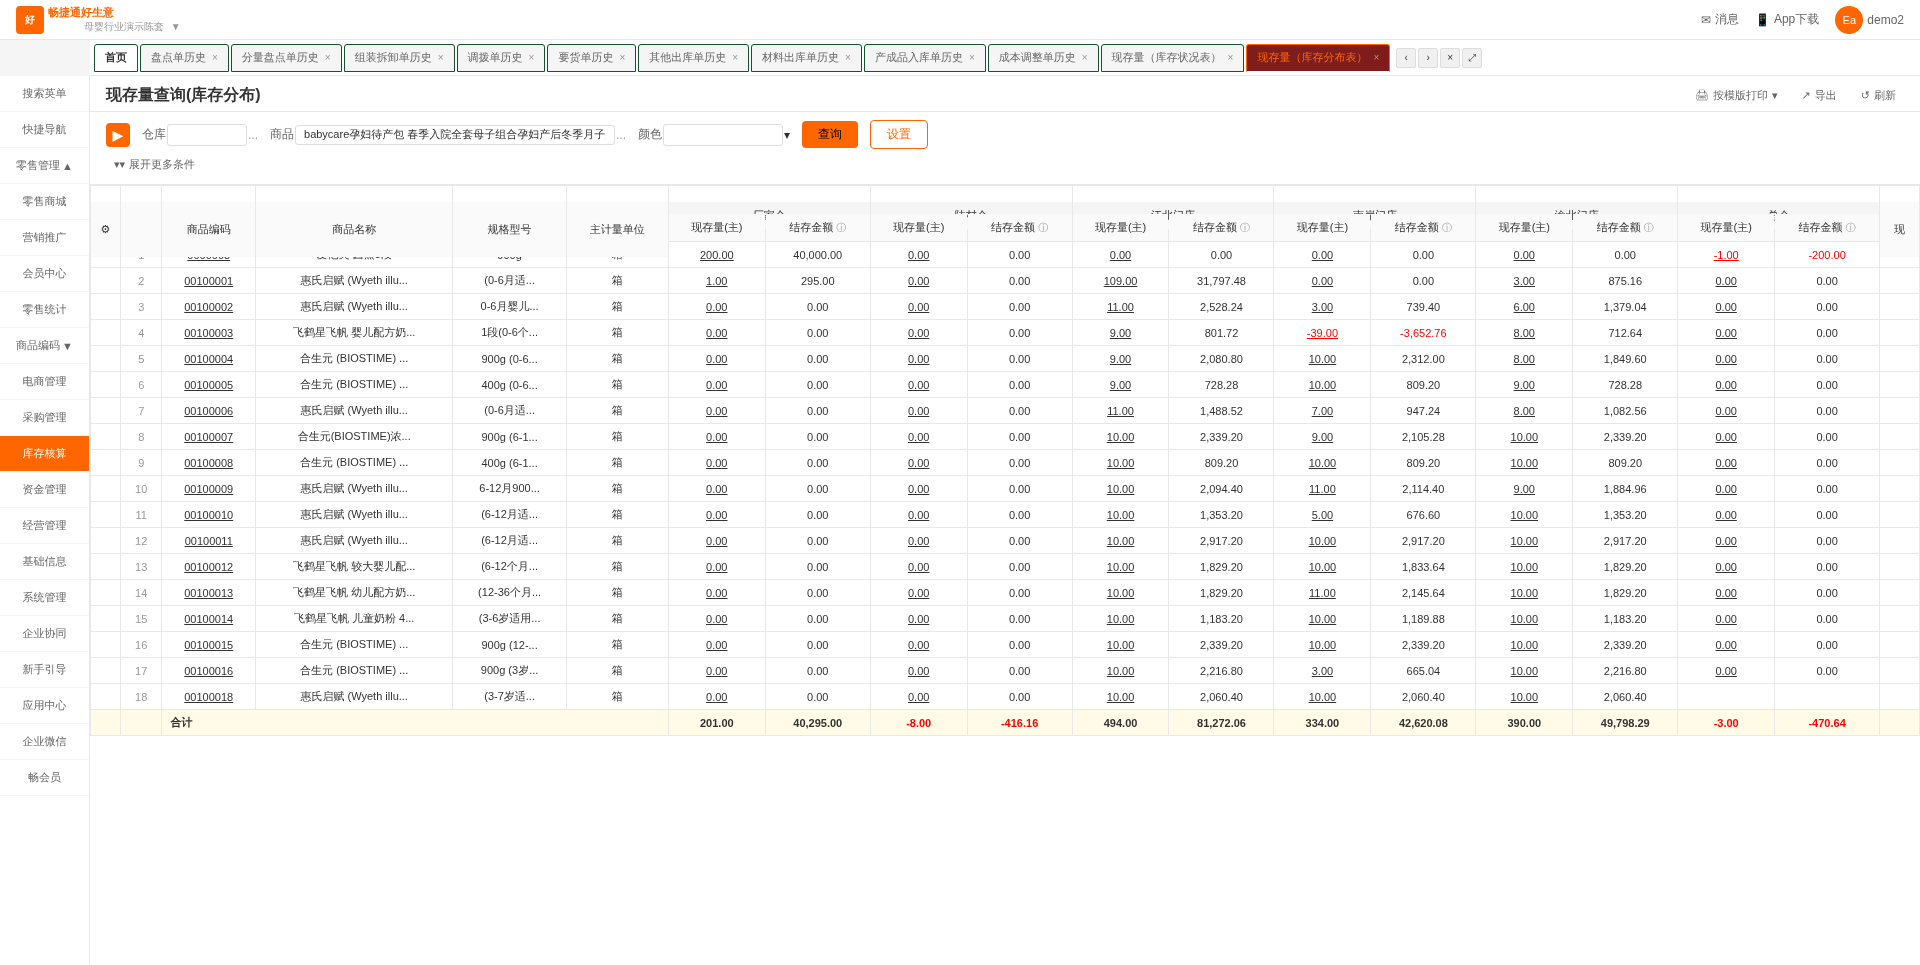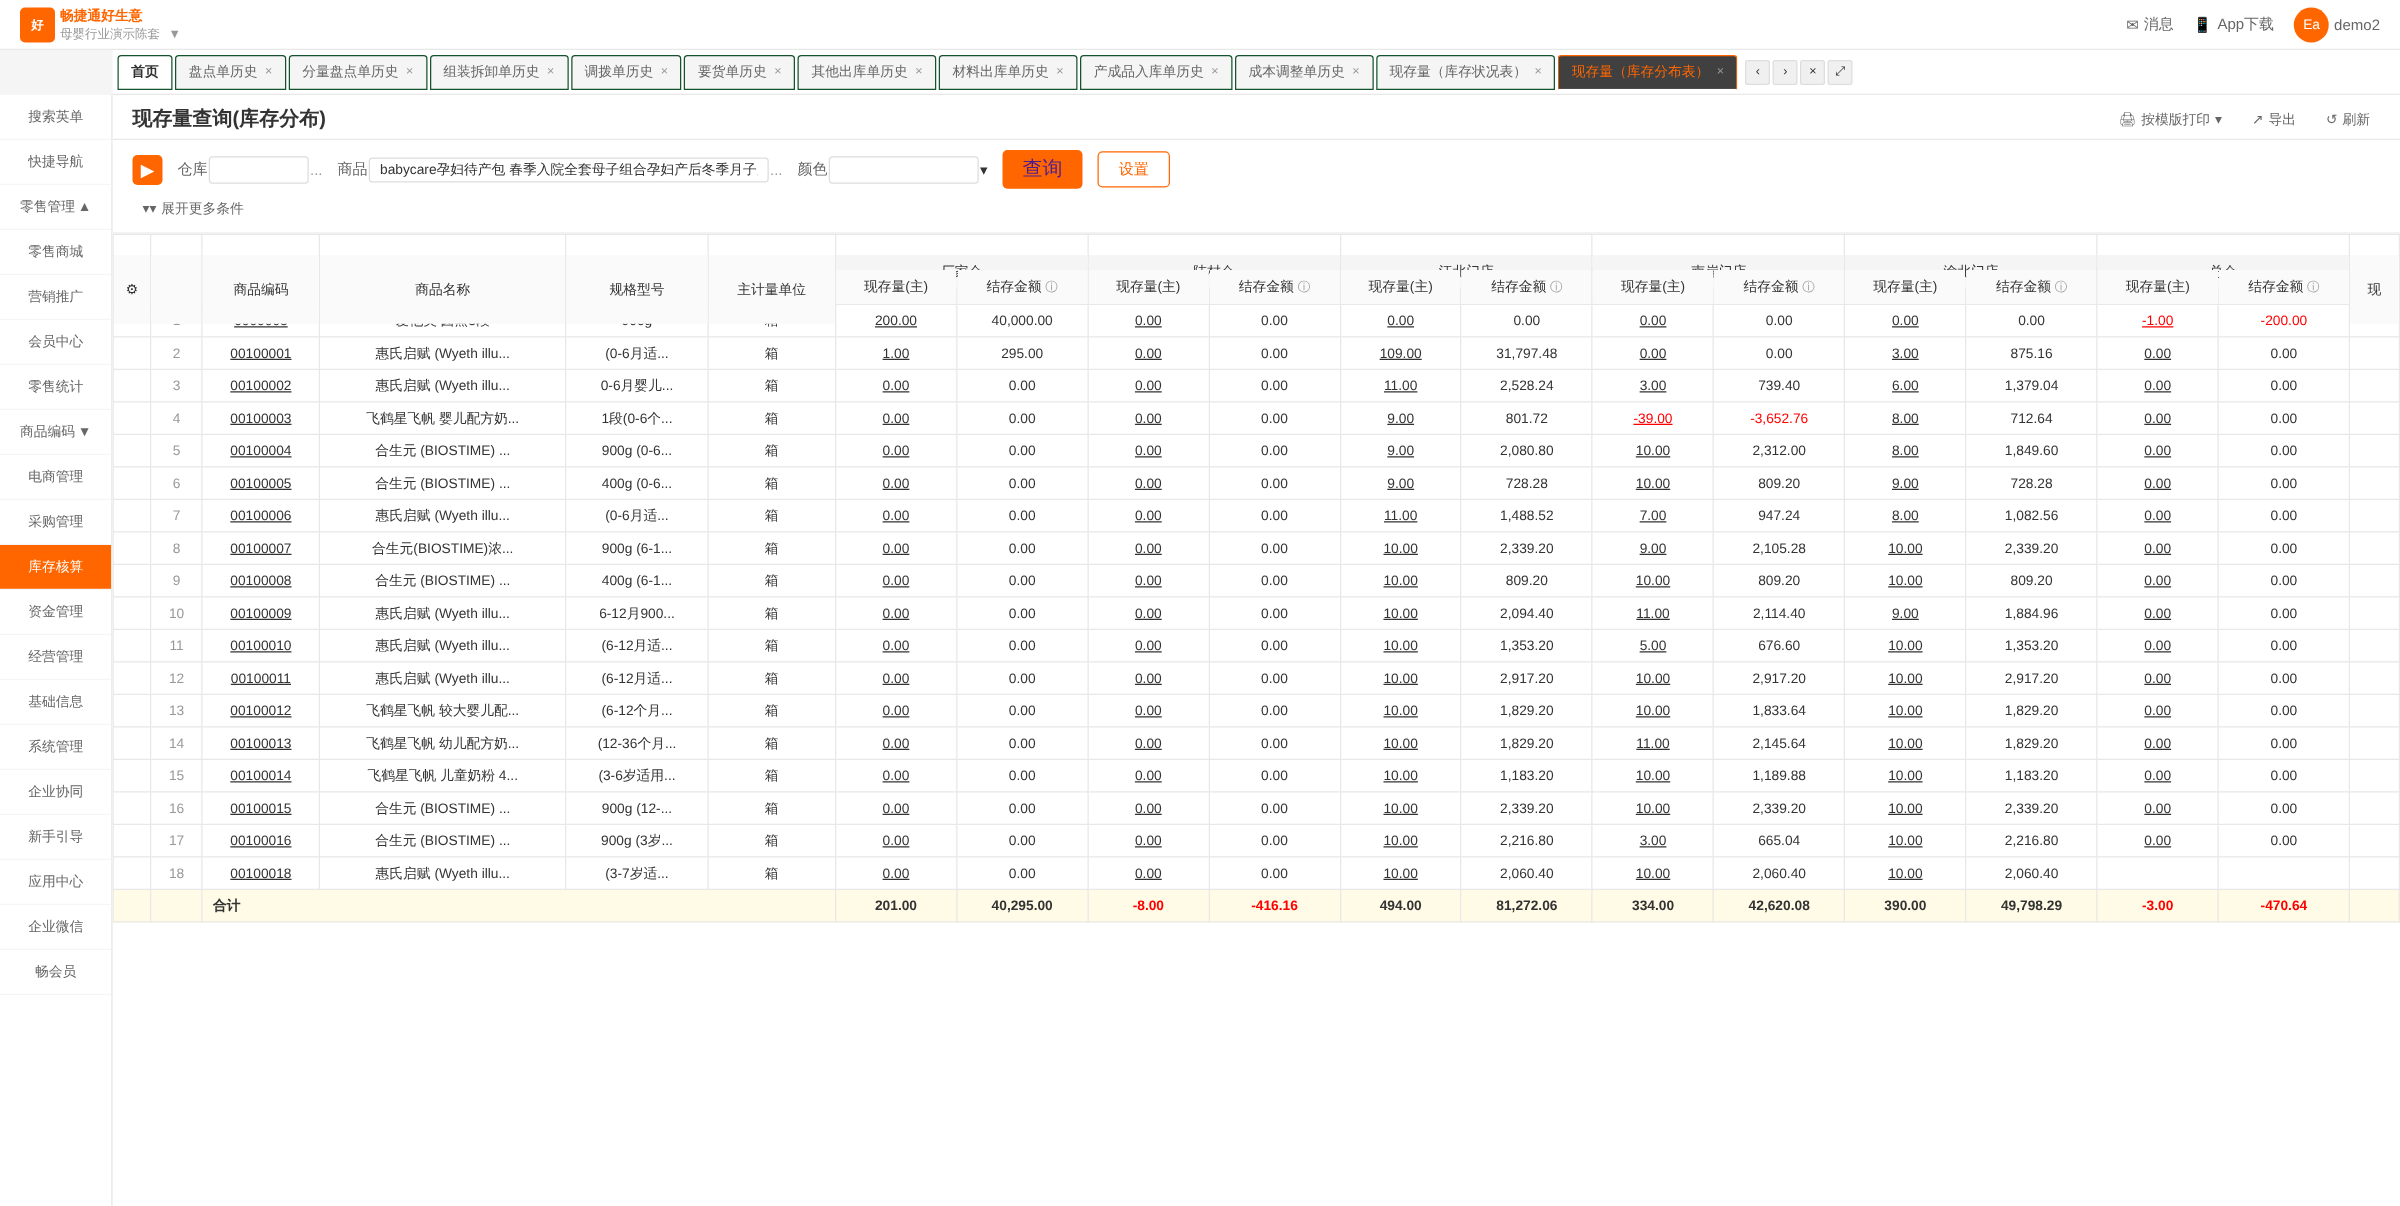--- a/index.html
+++ b/index.html
@@ -42,21 +42,21 @@
       font-size: 11px;
       color: #666;
       cursor: pointer;
       border: 1px solid #14532d;
       background: #f5f5f5;
       margin-right: 2px;
       border-radius: 3px 3px 0 0;
       white-space: nowrap;
     }
     .nav-tab.active {
-      background: #404040;
+      background: #7f1d1d;
       color: #ff6600;
       border-color: #ff6600;
       border-bottom-color: #fff;
     }
     .nav-tab .close-x { color: #999; font-size: 10px; margin-left: 2px; }
     .nav-tab-home { background: #fff; color: #333; font-weight: bold; }
     .nav-arrows { display: flex; gap: 2px; margin-left: 4px; }
     .nav-arrow { width: 20px; height: 20px; background: #f0f0f0; border: 1px solid #ddd; border-radius: 2px; display: flex; align-items: center; justify-content: center; cursor: pointer; font-size: 10px; }
 
     
@@ -121,22 +121,22 @@
     .filter-input {
       border: 1px solid #ddd; border-radius: 3px; padding: 3px 8px;
       font-size: 12px; color: #333; width: 80px;
     }
     .filter-input-long {
       border: 1px solid #ddd; border-radius: 3px; padding: 3px 8px;
       font-size: 11px; color: #333; width: 320px;
     }
     .filter-dots { color: #999; }
     .search-btn {
-      background: #ff6600; color: #4c1d95; border: none; border-radius: 4px;
-      padding: 5px 16px; font-size: 16px; cursor: pointer;
+      background: #ff6600; color: #000000; border: none; border-radius: 4px;
+      padding: 5px 16px; font-size: 12px; cursor: pointer;
     }
     .setting-btn {
       background: white; color: #ff6600; border: 1px solid #ff6600; border-radius: 4px;
       padding: 5px 16px; font-size: 12px; cursor: pointer;
     }
     .expand-btn {
       display: flex; align-items: center; gap: 4px;
       color: #666; font-size: 11px; cursor: pointer;
       padding: 4px 8px; margin-top: 4px;
     }
@@ -190,21 +190,21 @@
   </style>
 </head>
 <body>
 
 <div class="top-bar">
   <div class="top-bar-left">
     <div class="logo-area">
       <div class="logo-icon">好</div>
       <div>
         <div style="font-size:11px;color:#ff6600;font-weight:bold;">畅捷通好生意</div>
-        <div style="font-size:10px;color:#999;">
+        <div style="font-size:10px;color:#999;margin-left:36px;">
           <span>母婴行业演示陈套</span>
           <span style="margin-left:4px;">▼</span>
         </div>
       </div>
     </div>
   </div>
   <div class="top-bar-right">
     <div class="top-bar-btn">
       <span>✉</span>
       <span>消息</span>

